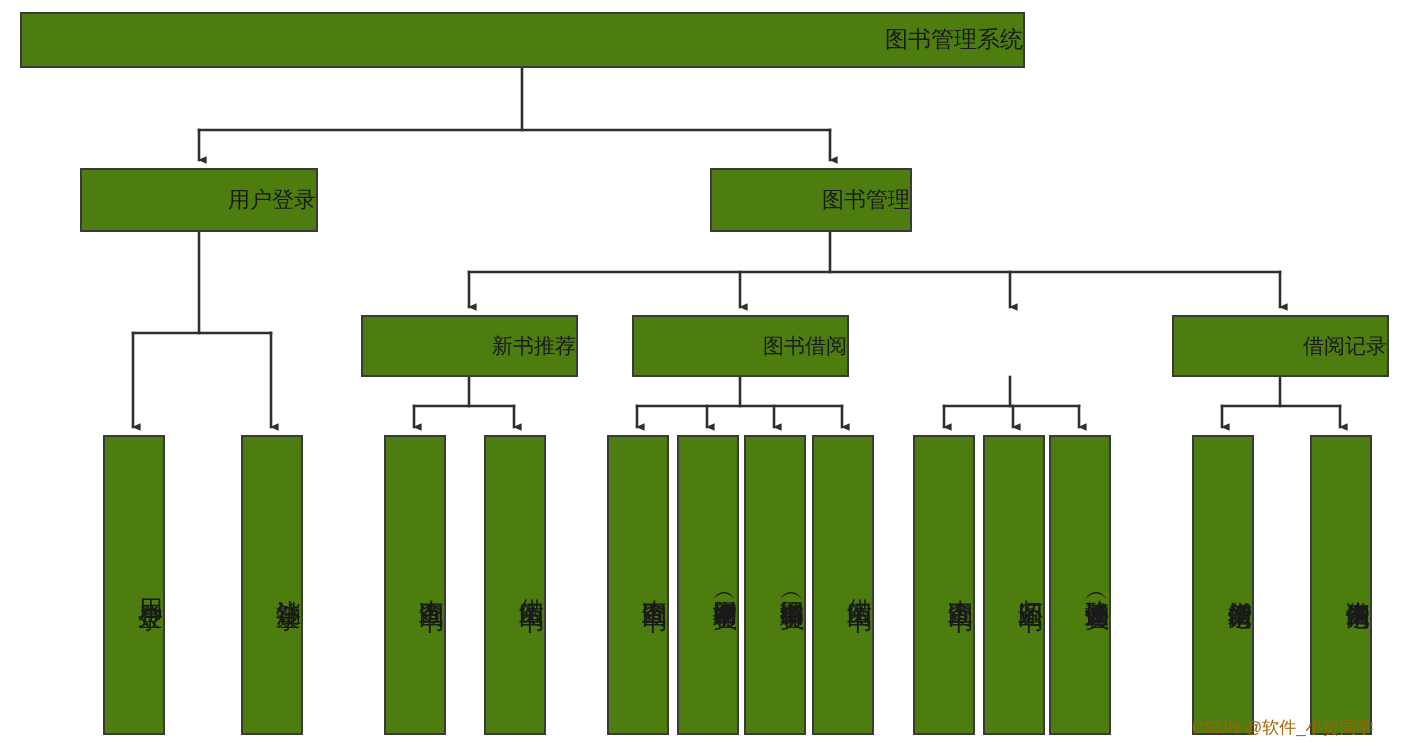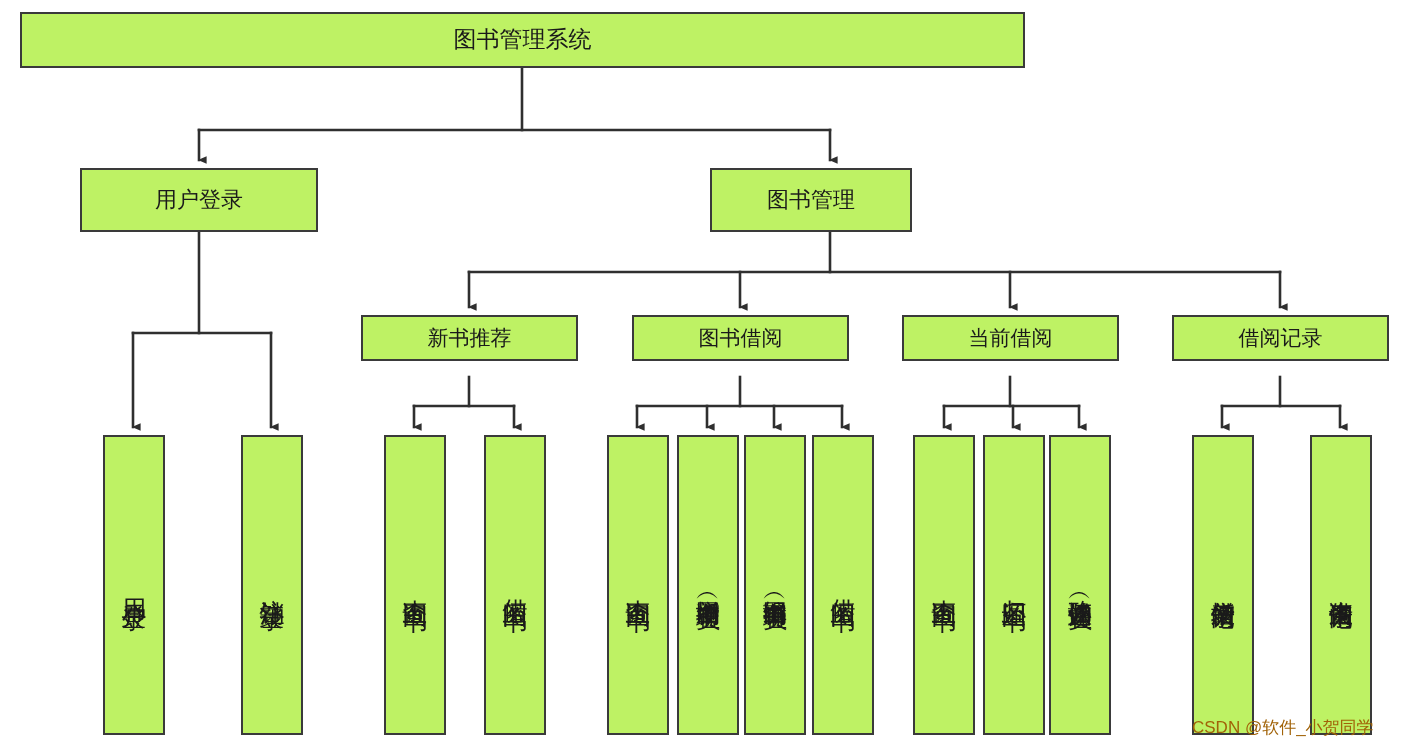--- a/index.html
+++ b/index.html
@@ -22,25 +22,25 @@
     position: absolute;
     left: 0;
     top: 0;
     width: 1405px;
     height: 747px;
     pointer-events: none;
   }
   .node {
     position: absolute;
     box-sizing: border-box;
-    background: #bef264;
+    background: #4d7c0f;
     border: 2.5px solid #3a3a3a;
     display: flex;
     align-items: center;
-    justify-content: center;
+    justify-content: flex-end;
     color: #1a1a1a;
     z-index: 2;
   }
   .node .node-label {
     display: block;
     text-align: center;
     line-height: 1.18;
     white-space: nowrap;
   }
   
@@ -59,21 +59,21 @@
     height: 64px;
   }
   .node-l2 .node-label {
     font-size: 22px;
   }
   .n-login   { left: 80px;  width: 238px; }
   .n-bookmgr { left: 710px; width: 202px; }
   
   .node-l3 {
     top: 315px;
-    height: 46px;
+    height: 62px;
     width: 217px;
   }
   .node-l3 .node-label {
     font-size: 21px;
   }
   .n-newbook  { left: 361px;  }
   .n-borrow   { left: 632px;  }
   .n-current  { left: 902px;  }
   .n-record   { left: 1172px; }
   
@@ -170,23 +170,20 @@
   <div class="node node-l2 n-bookmgr">
     <span class="node-label">图书管理</span>
   </div>
 
   <div class="node node-l3 n-newbook">
     <span class="node-label">新书推荐</span>
   </div>
   <div class="node node-l3 n-borrow">
     <span class="node-label">图书借阅</span>
   </div>
-  <div class="node node-l3 n-current">
-    <span class="node-label">当前借阅</span>
-  </div>
   <div class="node node-l3 n-record">
     <span class="node-label">借阅记录</span>
   </div>
 
   <div class="node node-leaf" style="left:103px;">
     <span class="node-label">用户登录</span>
   </div>
   <div class="node node-leaf" style="left:241px;">
     <span class="node-label">注销登录</span>
   </div>

